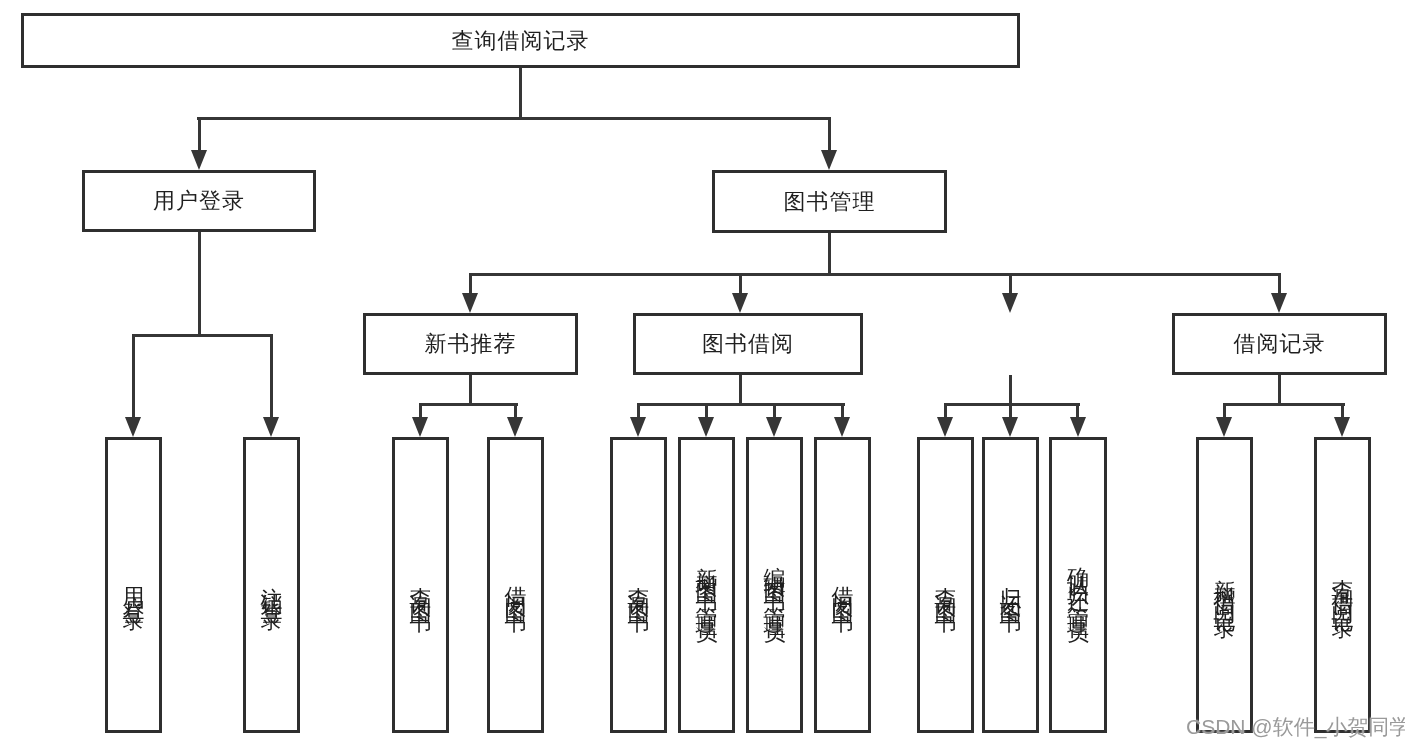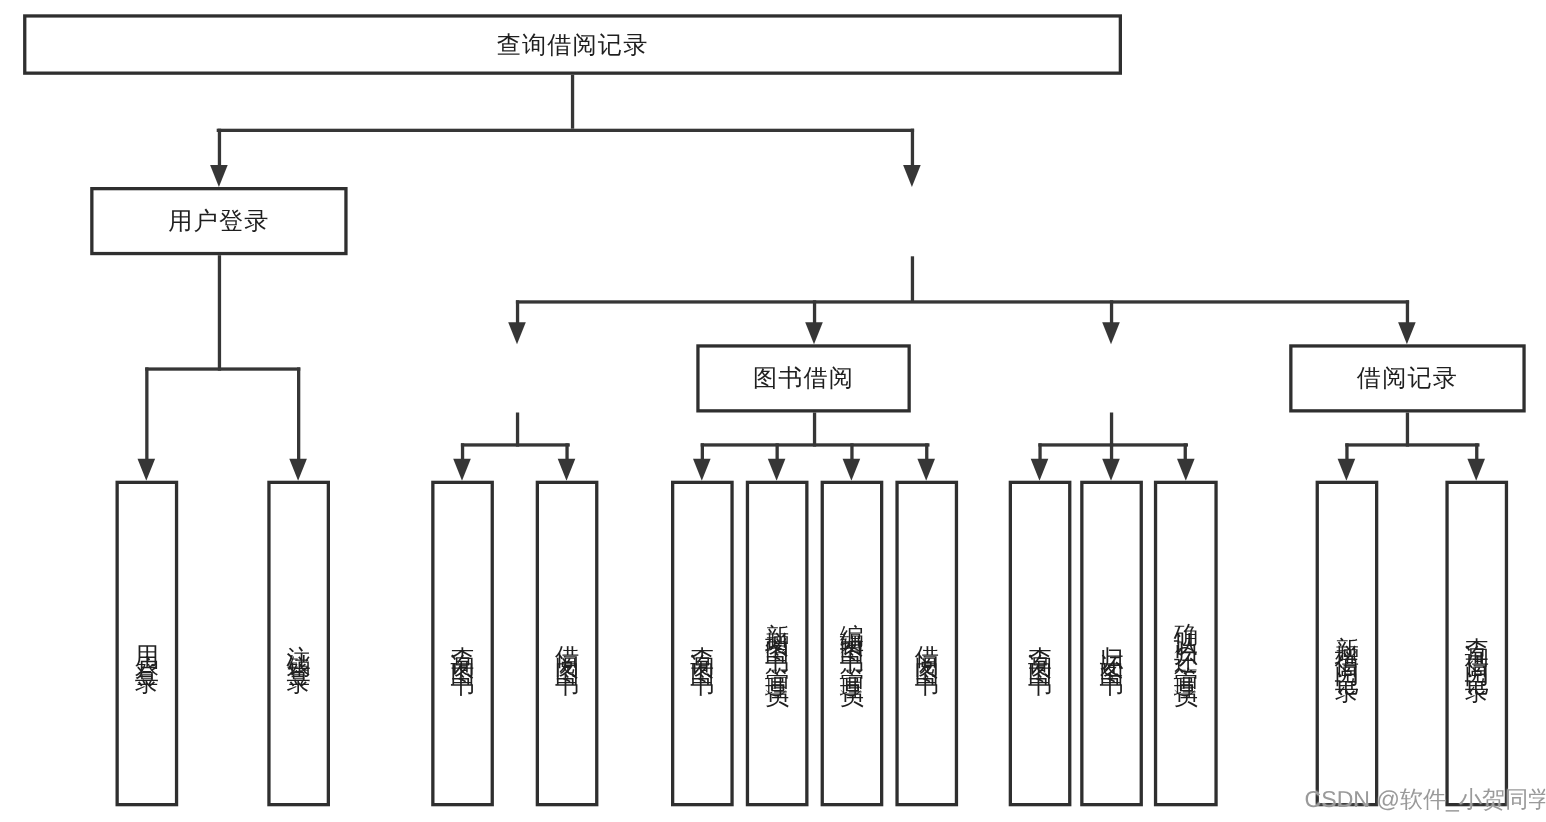--- a/index.html
+++ b/index.html
@@ -65,40 +65,46 @@
   <div class="line" style="left:519px;top:68px;width:3px;height:49px;"></div>
   <div class="line" style="left:197px;top:117px;width:634px;height:3px;"></div>
   <div class="line" style="left:198px;top:117px;width:3px;height:35px;"></div>
   <div class="arrow" style="left:191px;top:150px;"></div>
   <div class="line" style="left:828px;top:117px;width:3px;height:35px;"></div>
   <div class="arrow" style="left:821px;top:150px;"></div>
 
   <div class="box" style="left:82px;top:170px;width:234px;height:62px;">
     <span class="hlabel">用户登录</span>
   </div>
+  <div class="box" style="left:712px;top:170px;width:235px;height:63px;">
+    <span class="hlabel">图书管理</span>
+  </div>
 
   <div class="line" style="left:198px;top:232px;width:3px;height:105px;"></div>
   <div class="line" style="left:132px;top:334px;width:141px;height:3px;"></div>
   <div class="line" style="left:132px;top:334px;width:3px;height:85px;"></div>
   <div class="arrow" style="left:125px;top:417px;"></div>
   <div class="line" style="left:270px;top:334px;width:3px;height:85px;"></div>
   <div class="arrow" style="left:263px;top:417px;"></div>
 
   <div class="line" style="left:828px;top:233px;width:3px;height:42px;"></div>
   <div class="line" style="left:469px;top:273px;width:812px;height:3px;"></div>
   <div class="line" style="left:469px;top:273px;width:3px;height:22px;"></div>
   <div class="arrow" style="left:462px;top:293px;"></div>
   <div class="line" style="left:739px;top:273px;width:3px;height:22px;"></div>
   <div class="arrow" style="left:732px;top:293px;"></div>
   <div class="line" style="left:1009px;top:273px;width:3px;height:22px;"></div>
   <div class="arrow" style="left:1002px;top:293px;"></div>
   <div class="line" style="left:1278px;top:273px;width:3px;height:22px;"></div>
   <div class="arrow" style="left:1271px;top:293px;"></div>
 
-  <div class="box" style="left:633px;top:313px;width:195px;height:62px;">
+  <div class="box" style="left:363px;top:313px;width:215px;height:62px;">
+    <span class="hlabel">新书推荐</span>
+  </div>
+  <div class="box" style="left:633px;top:313px;width:230px;height:62px;">
     <span class="hlabel">图书借阅</span>
   </div>
   <div class="box" style="left:1172px;top:313px;width:215px;height:62px;">
     <span class="hlabel">借阅记录</span>
   </div>
 
   <div class="line" style="left:469px;top:375px;width:3px;height:31px;"></div>
   <div class="line" style="left:419px;top:403px;width:99px;height:3px;"></div>
   <div class="line" style="left:419px;top:403px;width:3px;height:16px;"></div>
   <div class="arrow" style="left:412px;top:417px;"></div>

